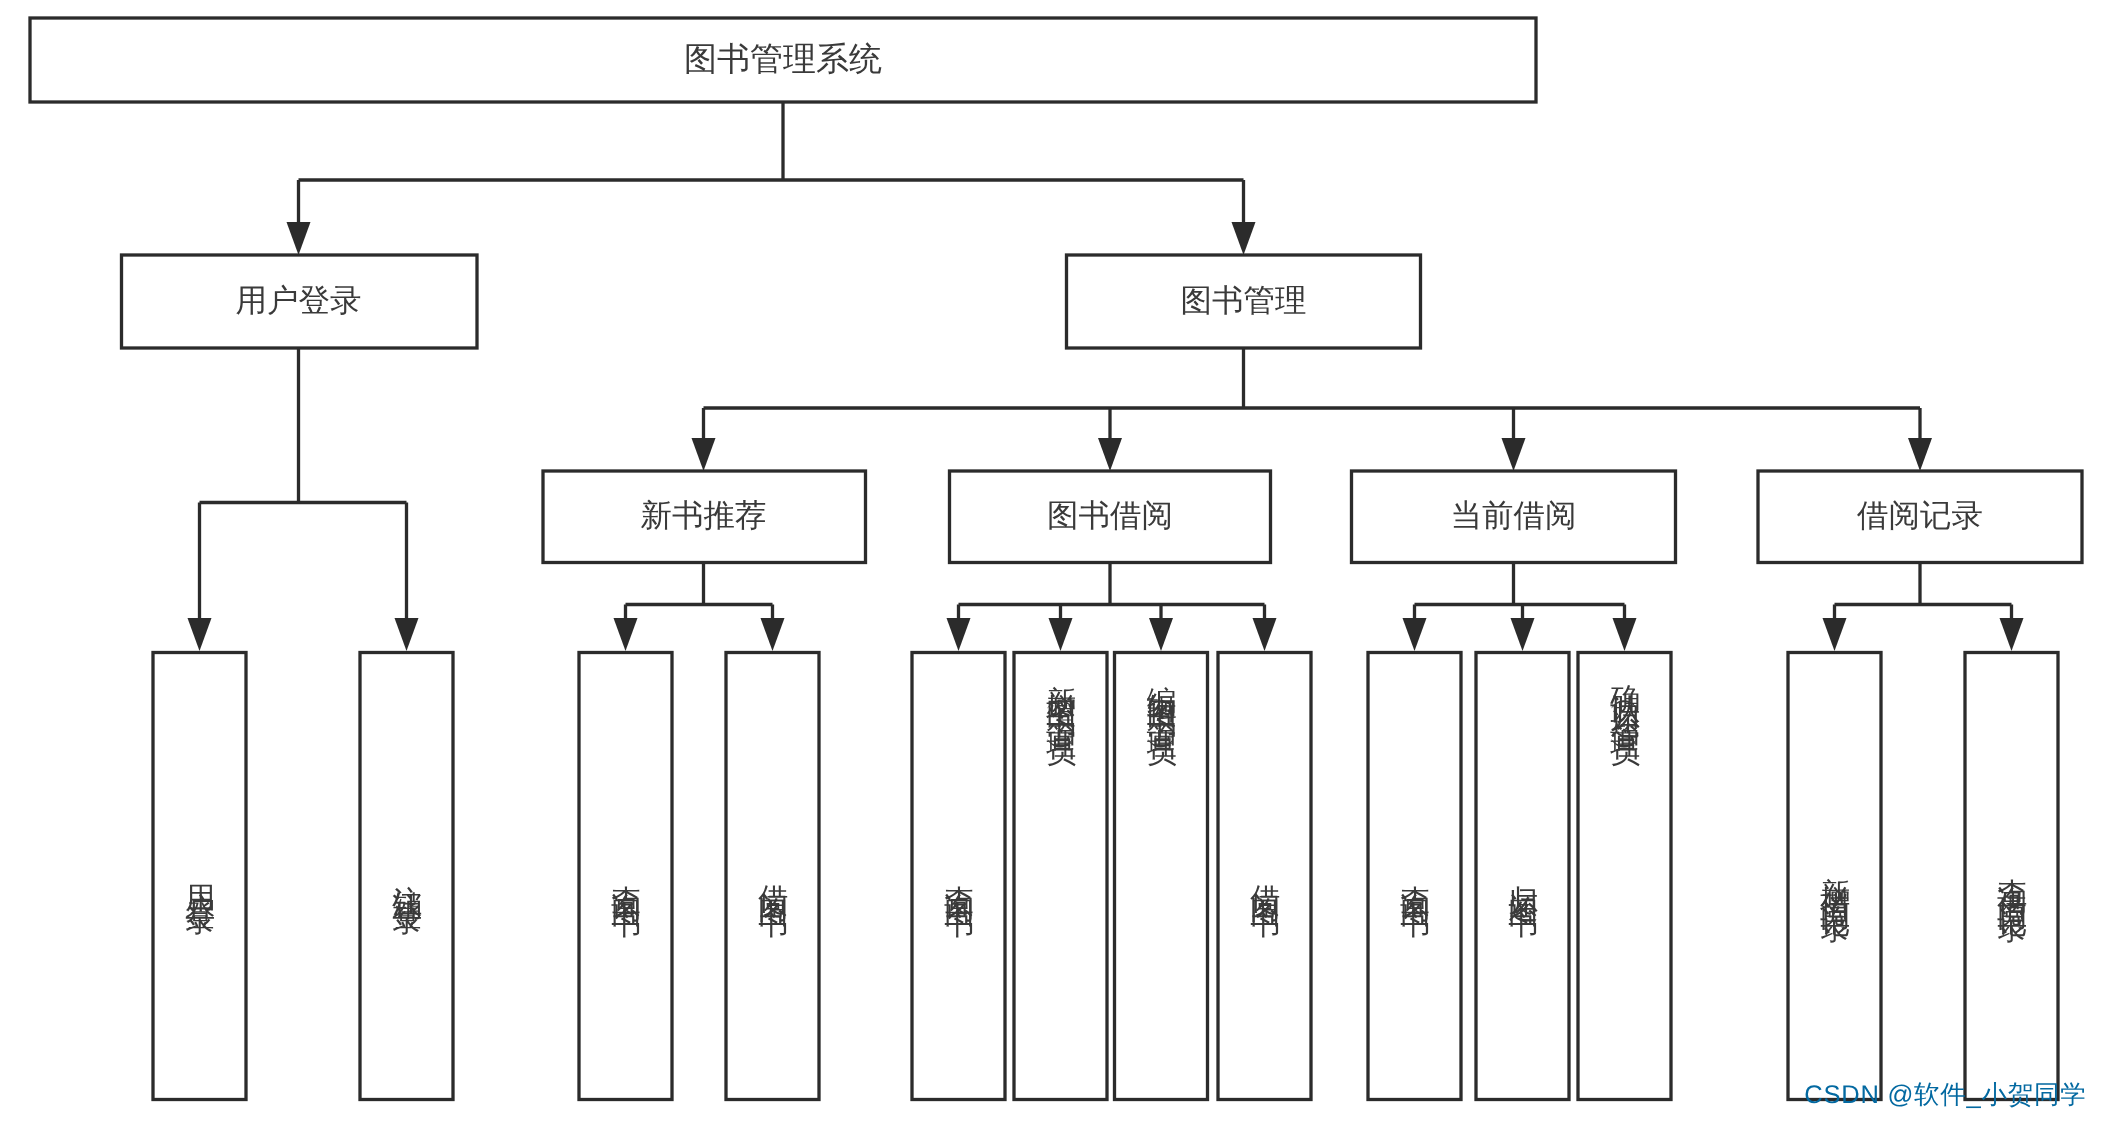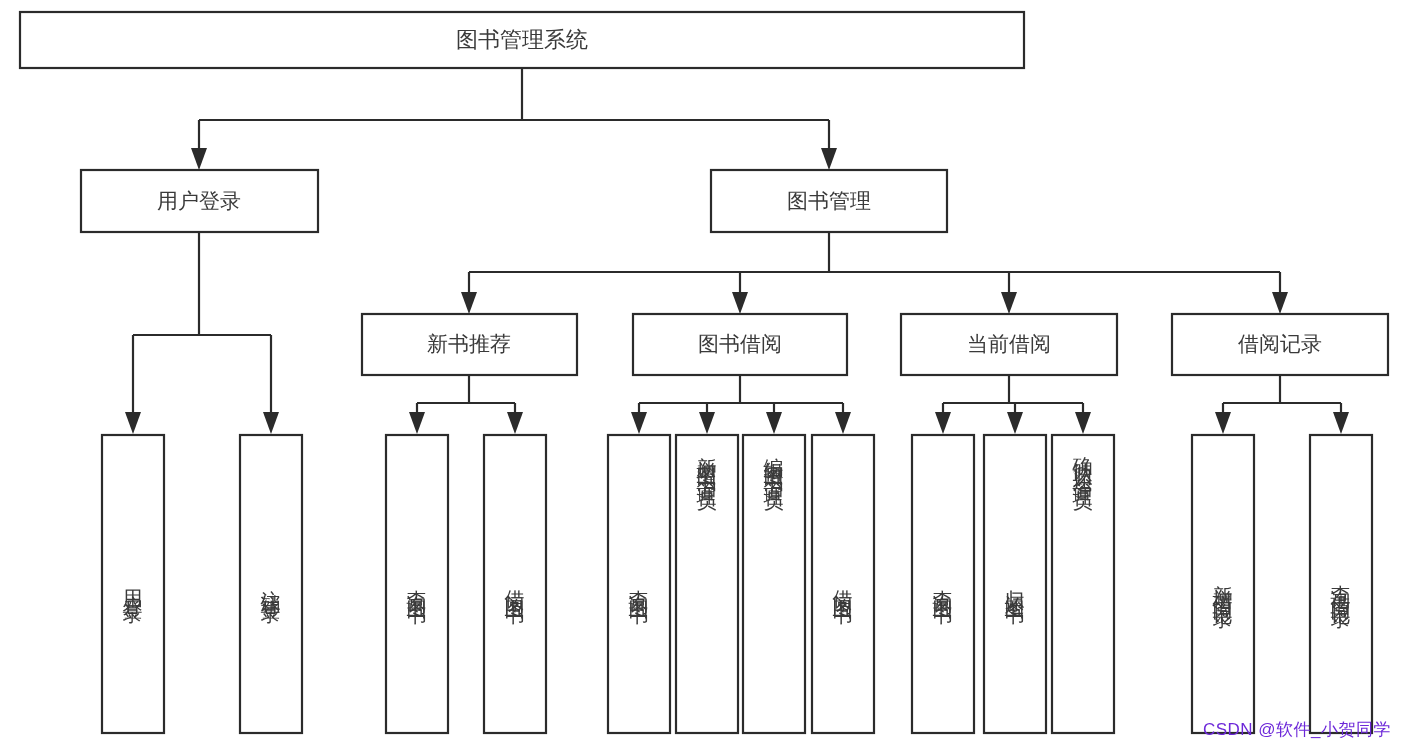--- a/index.html
+++ b/index.html
@@ -73,21 +73,21 @@
     letter-spacing: 5px;
     color: #3a3a3a;
     white-space: nowrap;
   }
   .watermark {
     position: absolute;
     right: 14px;
     bottom: 6px;
     font-family: "Liberation Sans", "DejaVu Sans", sans-serif;
     font-size: 17px;
-    color: #6d28d9;
+    color: #0369a1;
     letter-spacing: 0.5px;
     user-select: none;
   }
 </style>
 </head>
 <body>
 
 <div id="diagram-root">
 
   <svg id="tree-svg" viewBox="0 0 1405 747" xmlns="http://www.w3.org/2000/svg">

